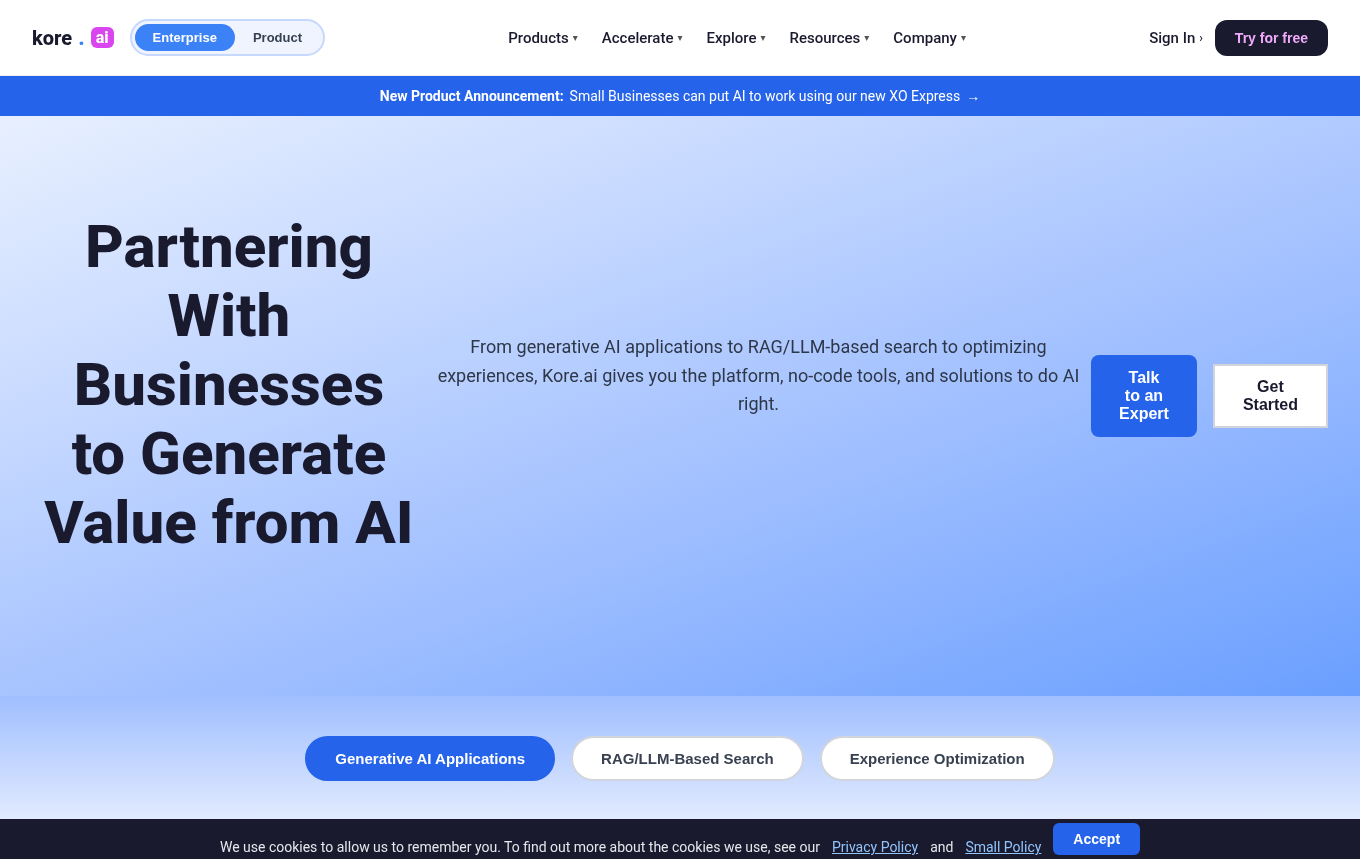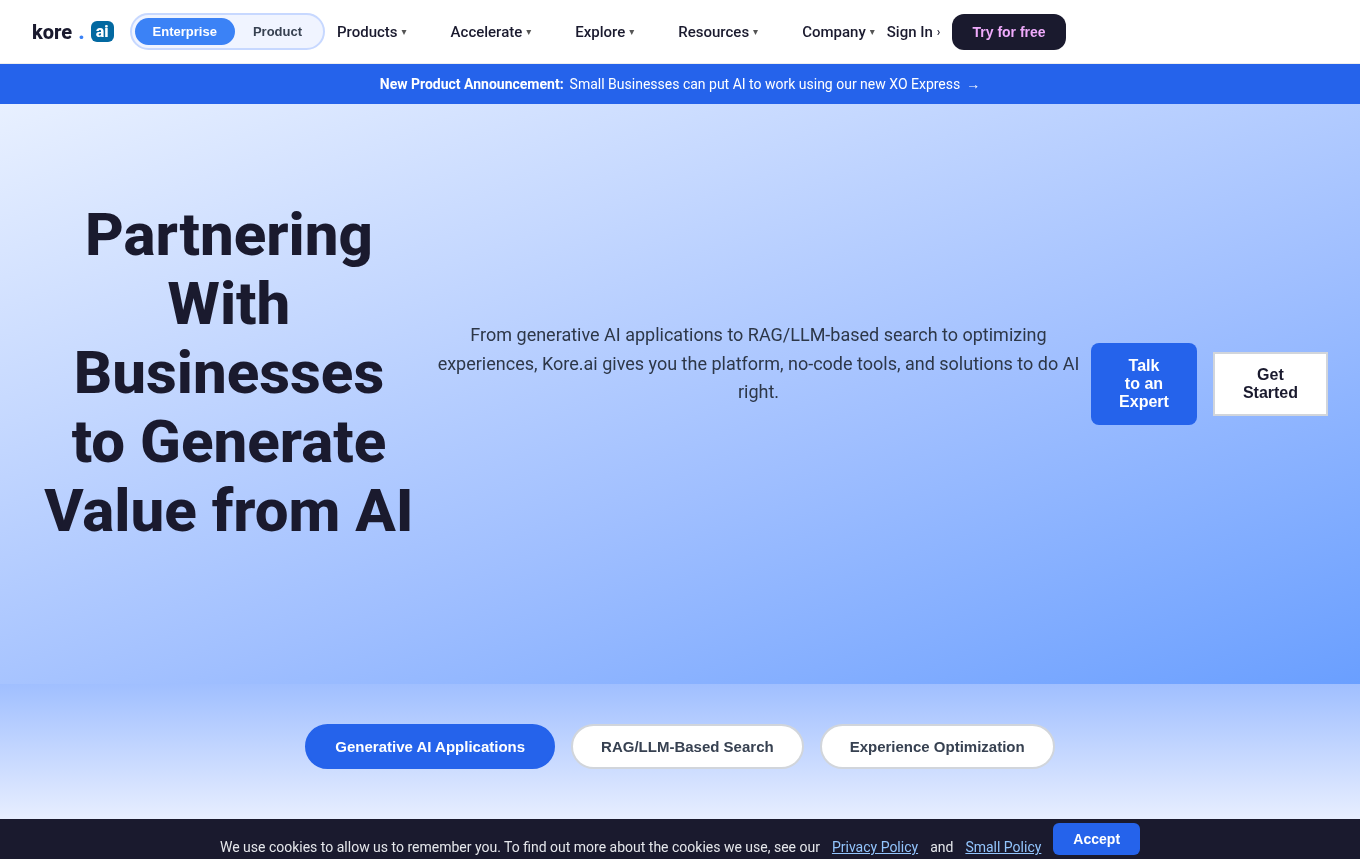--- a/index.html
+++ b/index.html
@@ -2,30 +2,31 @@
 <html><head>
   <meta charset="utf-8">
   <style>
     * { margin: 0; padding: 0; box-sizing: border-box; }
     body { font-family: -apple-system, BlinkMacSystemFont, 'Segoe UI', Roboto, sans-serif; overflow-x: hidden; }
 
     
     .navbar {
       display: flex;
       align-items: center;
+      justify-content: space-between;
       padding: 0 32px;
-      height: 64px;
+      height: 76px;
       background: #fff;
       border-bottom: 1px solid #eee;
       position: relative;
       z-index: 100;
     }
     .navbar-left { display: flex; align-items: center; gap: 16px; }
     .logo { display: flex; align-items: center; gap: 6px; font-weight: 800; font-size: 20px; color: #1a1a2e; }
-    .logo-ai { background: #0369a1; color: #fff; border-radius: 6px; padding: 1px 5px; font-size: 16px; font-weight: 800; }
+    .logo-ai { background: #d946ef; color: #fff; border-radius: 6px; padding: 1px 5px; font-size: 16px; font-weight: 800; }
     .logo-dot { color: #3b82f6; font-weight: 800; font-size: 22px; }
 
     .toggle-group {
       display: flex;
       background: #f0f4ff;
       border-radius: 999px;
       padding: 3px;
       border: 2px solid #c7d8ff;
     }
     .toggle-btn {
@@ -39,21 +40,21 @@
     }
     .toggle-btn.active {
       background: #3b82f6;
       color: #fff;
     }
     .toggle-btn.inactive {
       background: transparent;
       color: #374151;
     }
 
-    .navbar-center { display: flex; align-items: center; gap: 20px; }
+    .navbar-center { display: flex; align-items: center; gap: 0; }
     .nav-item {
       display: flex;
       align-items: center;
       gap: 4px;
       padding: 8px 12px;
       font-size: 15px;
       font-weight: 500;
       color: #1a1a2e;
       cursor: pointer;
       border-radius: 6px;

